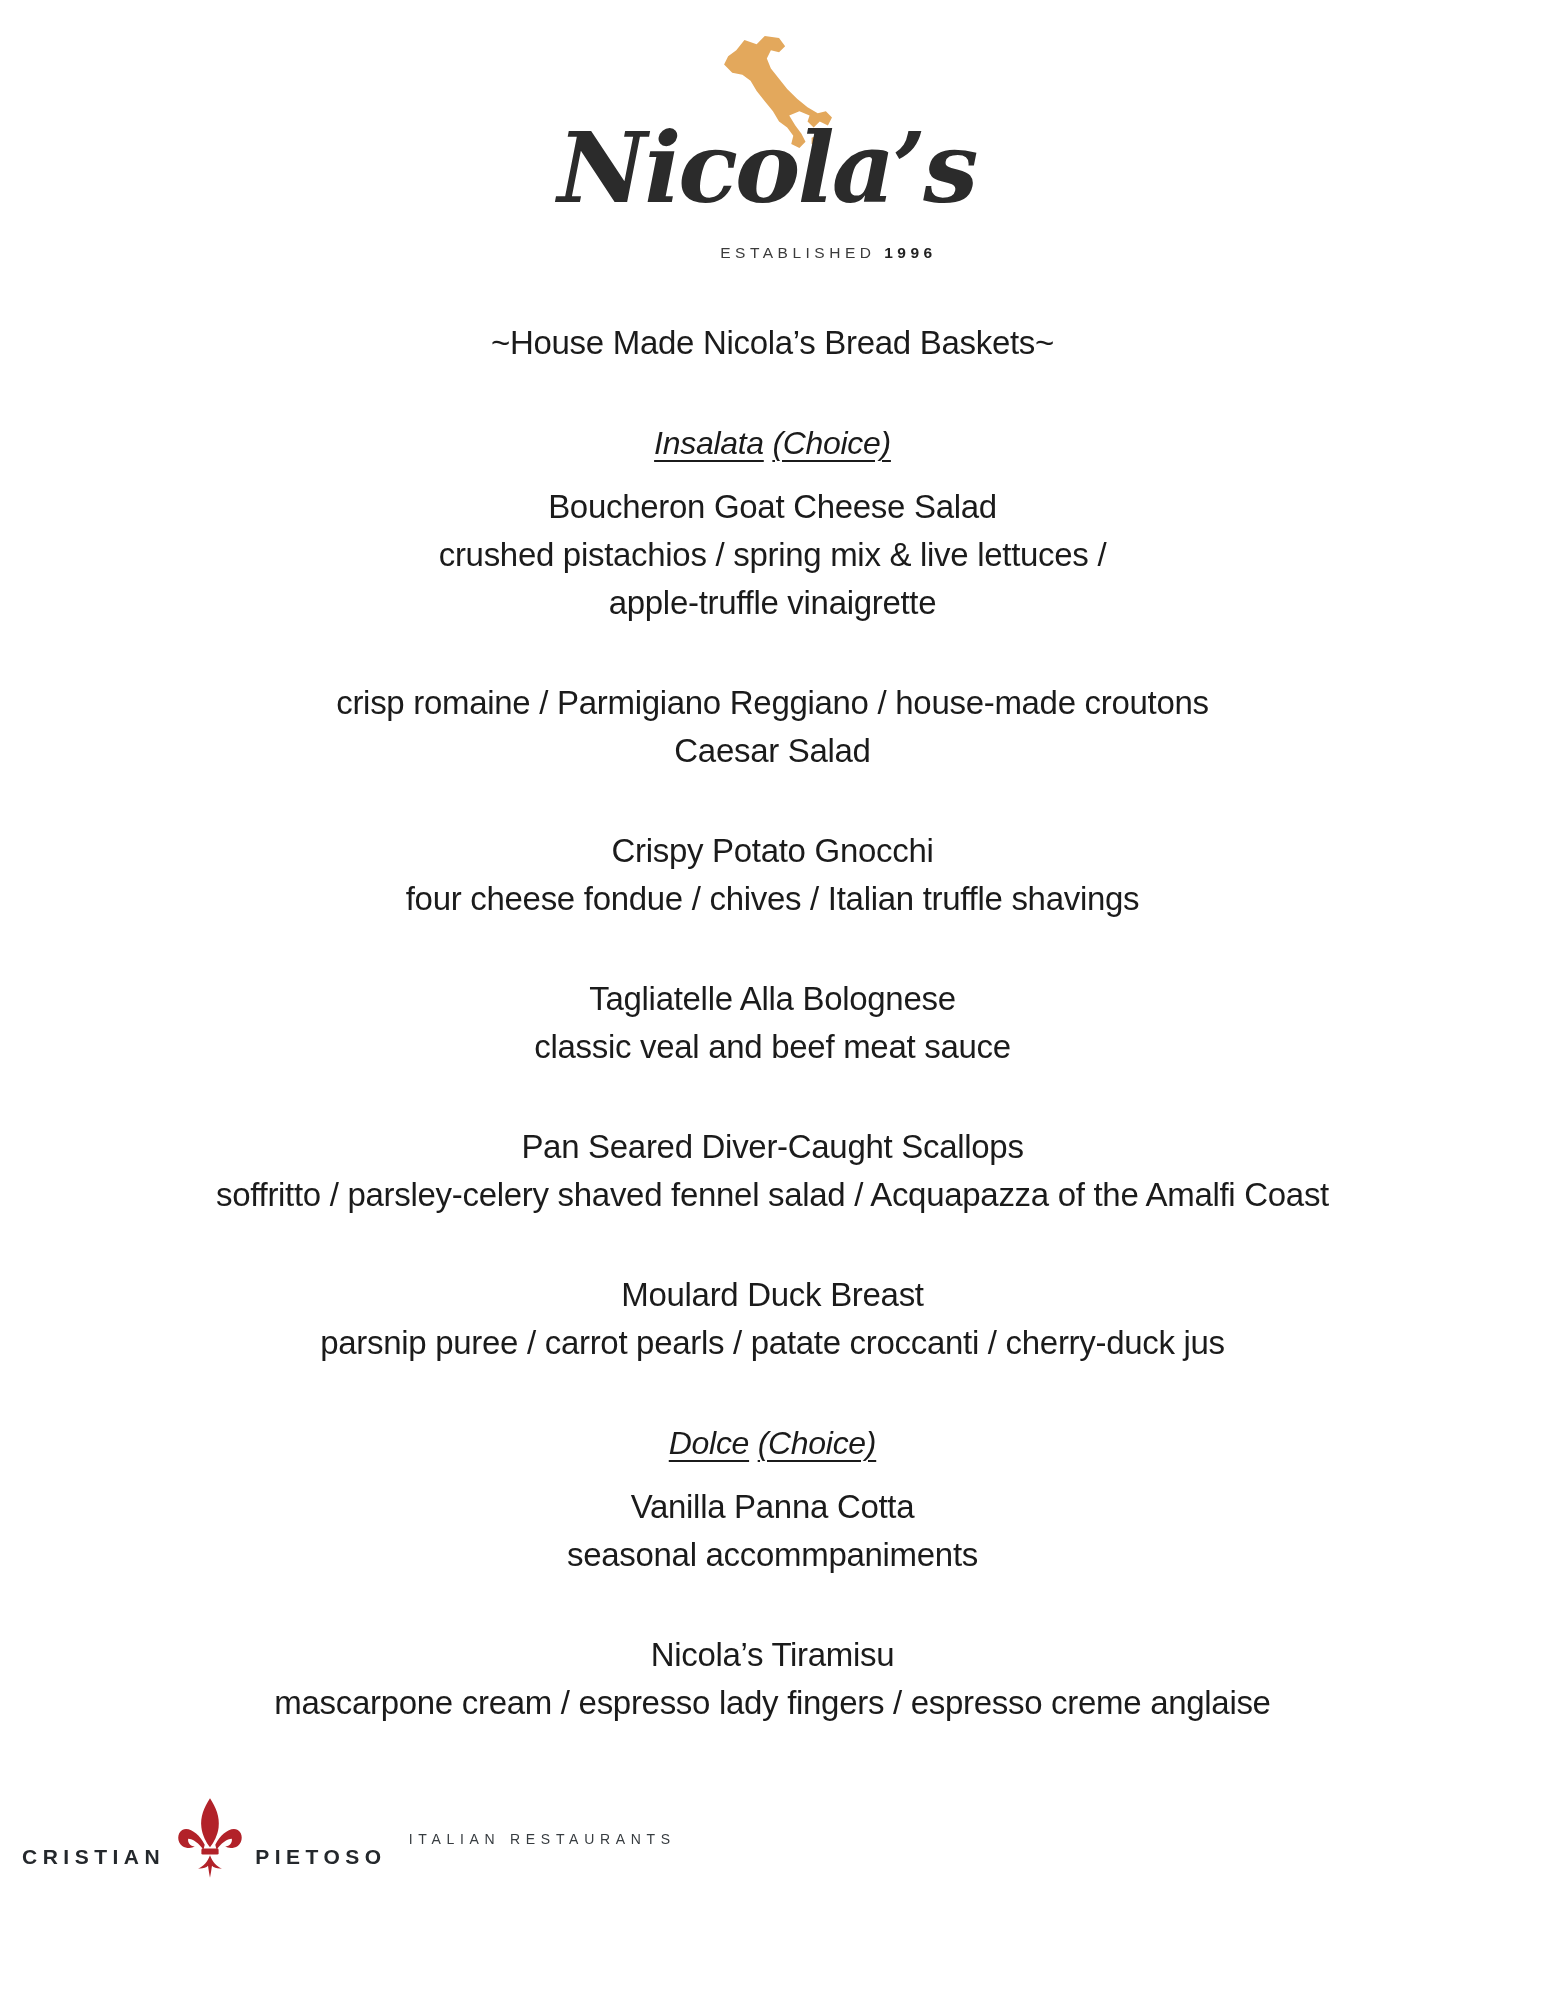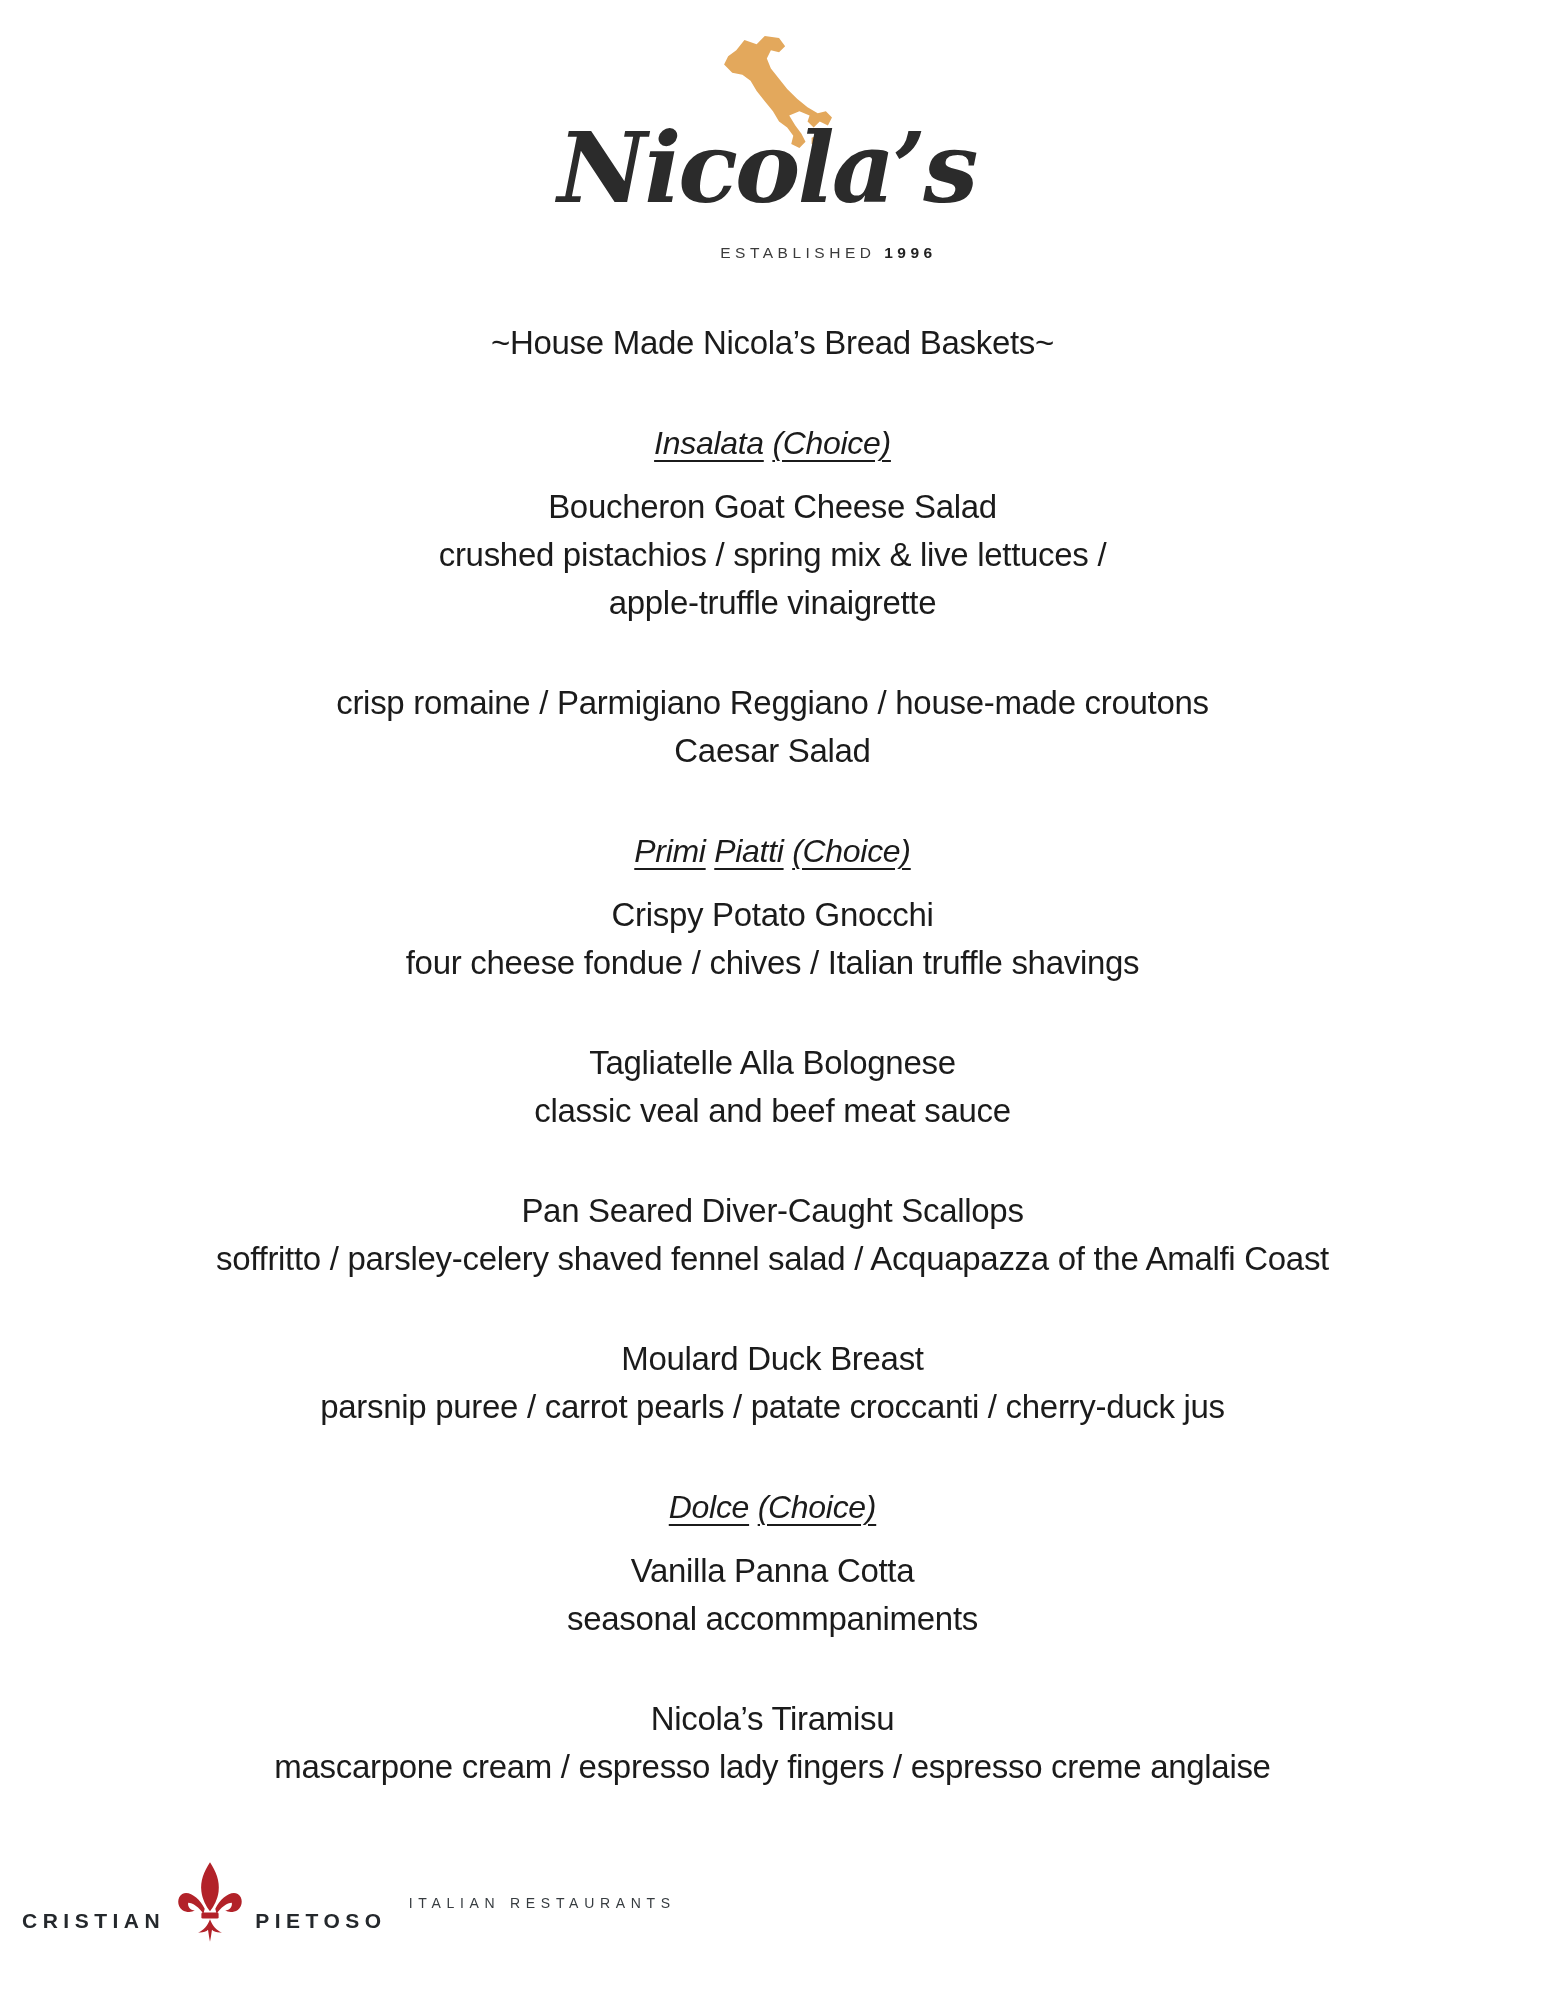--- a/index.html
+++ b/index.html
@@ -97,21 +97,20 @@
 
   <div class="section">
 
     <div>
             <p class="menu-line">crisp romaine / Parmigiano Reggiano / house-made croutons</p>
             <p class="menu-line">Caesar Salad</p>
           </div>
   </div>
 
   <div class="section">
-    <p class="section-heading"><span class="uw">Primi</span> <span class="uw">Piatti</span> <span class="uw">(Choice)</span></p>
     <div>
             <p class="menu-line">Crispy Potato Gnocchi</p>
             <p class="menu-line">four cheese fondue / chives / Italian truffle shavings</p>
           </div>
   </div>
 
   <div class="section">
 
     <div>
             <p class="menu-line">Tagliatelle Alla Bolognese</p>

